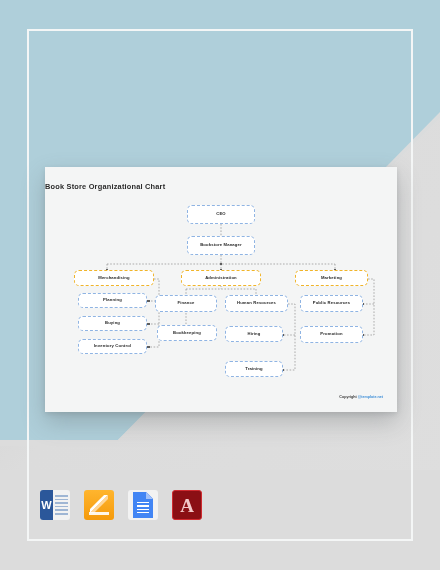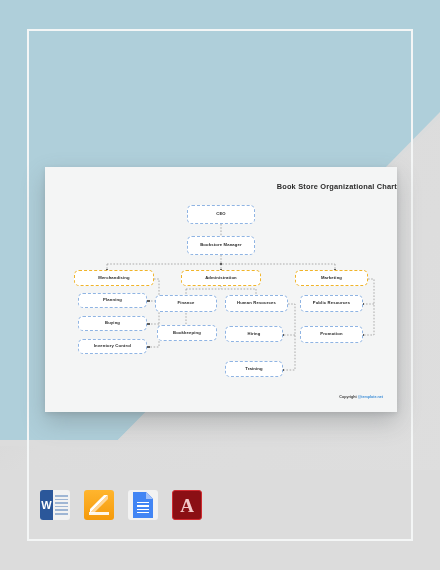--- a/index.html
+++ b/index.html
@@ -31,21 +31,21 @@
     border:2px solid #f4f6f6;
   }
 
   
   #doc-card{
     position:absolute;left:45px;top:167px;width:352px;height:245px;
     background:#f4f5f5;
     box-shadow:0 10px 22px rgba(90,95,100,.32), 0 2px 5px rgba(90,95,100,.18);
   }
   #doc-title{
-    text-align:right;font-size:7.4px;font-weight:bold;color:#2b2b2b;
+    text-align:left;font-size:7.4px;font-weight:bold;color:#2b2b2b;
     letter-spacing:.2px;margin-top:15px;
   }
 
   
   #chart-canvas{position:absolute;left:0;top:0;width:352px;height:245px;}
   #wires{position:absolute;left:0;top:0;width:352px;height:245px;}
 
   .node{
     position:absolute;background:#ffffff;border-radius:5px;
     display:flex;align-items:center;justify-content:center;

